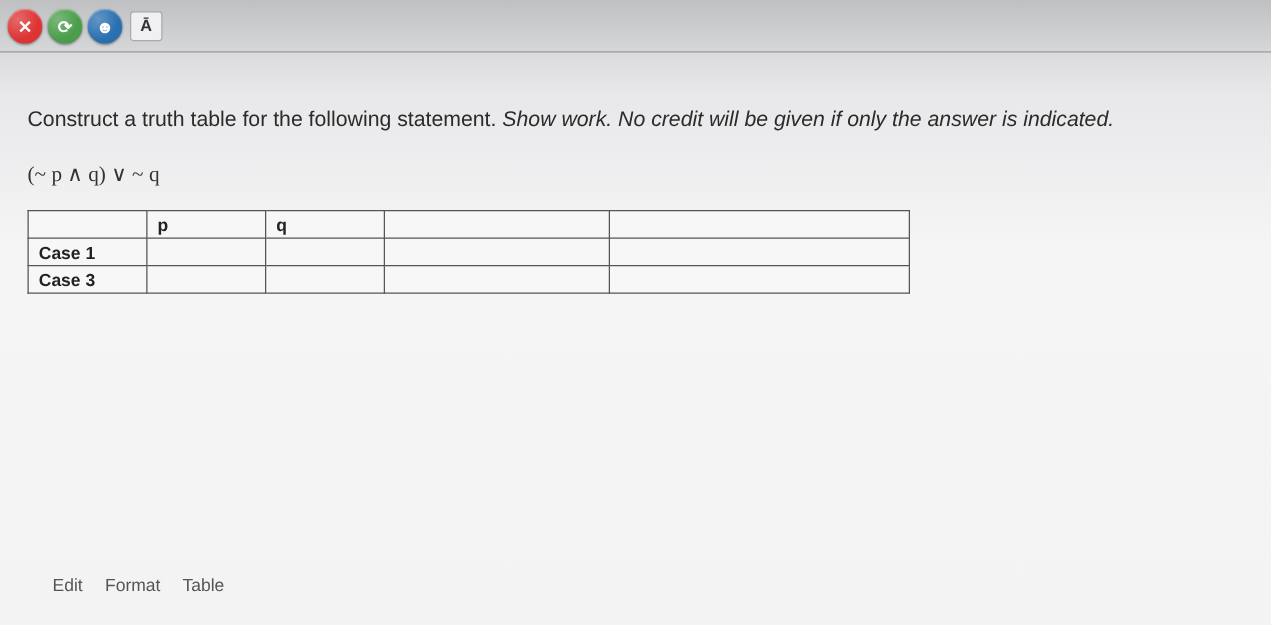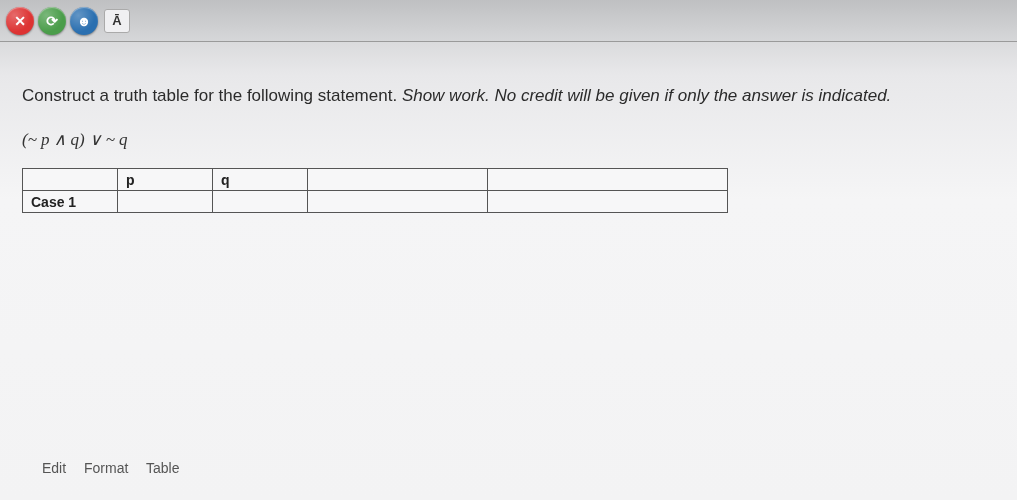--- a/index.html
+++ b/index.html
@@ -45,21 +45,20 @@
   }
   .prompt {
     font-size: 17px;
     color: #2b2b2b;
     line-height: 1.6;
     margin-bottom: 20px;
   }
   .prompt .ital { font-style: italic; font-weight: 500; }
   .expr {
     font-family: "Times New Roman", Times, serif;
-    font-style: italic;
     font-size: 17px;
     color: #333;
     margin: 14px 0 18px 0;
   }
   table.truth {
     border-collapse: collapse;
     margin-top: 6px;
   }
   table.truth th, table.truth td {
     border: 1px solid #555;
@@ -112,20 +111,27 @@
       <th class="col-x"></th>
       <th class="col-y"></th>
     </tr>
     <tr>
       <td>Case 1</td>
       <td></td>
       <td></td>
       <td></td>
       <td></td>
     </tr>
+    <tr>
+      <td>Case 3</td>
+      <td></td>
+      <td></td>
+      <td></td>
+      <td></td>
+    </tr>
   </tbody>
     </table>
 </div>
 
 <div class="menubar">
   <span>Edit</span>
   <span>Format</span>
   <span>Table</span>
 </div>
 

